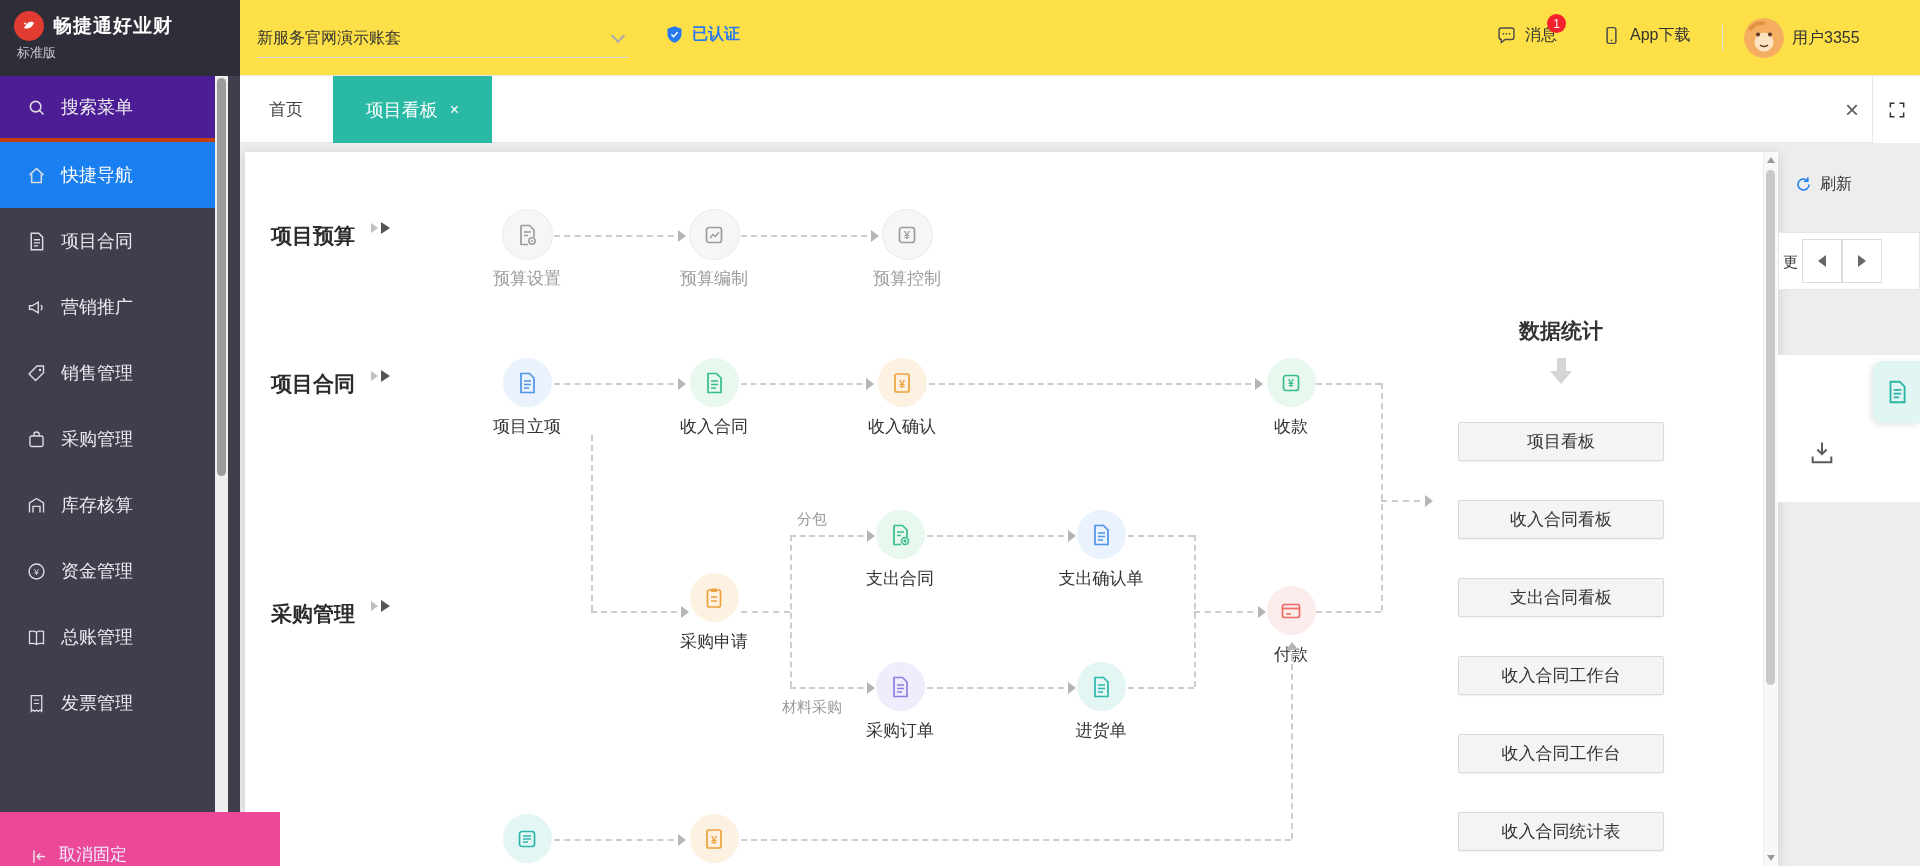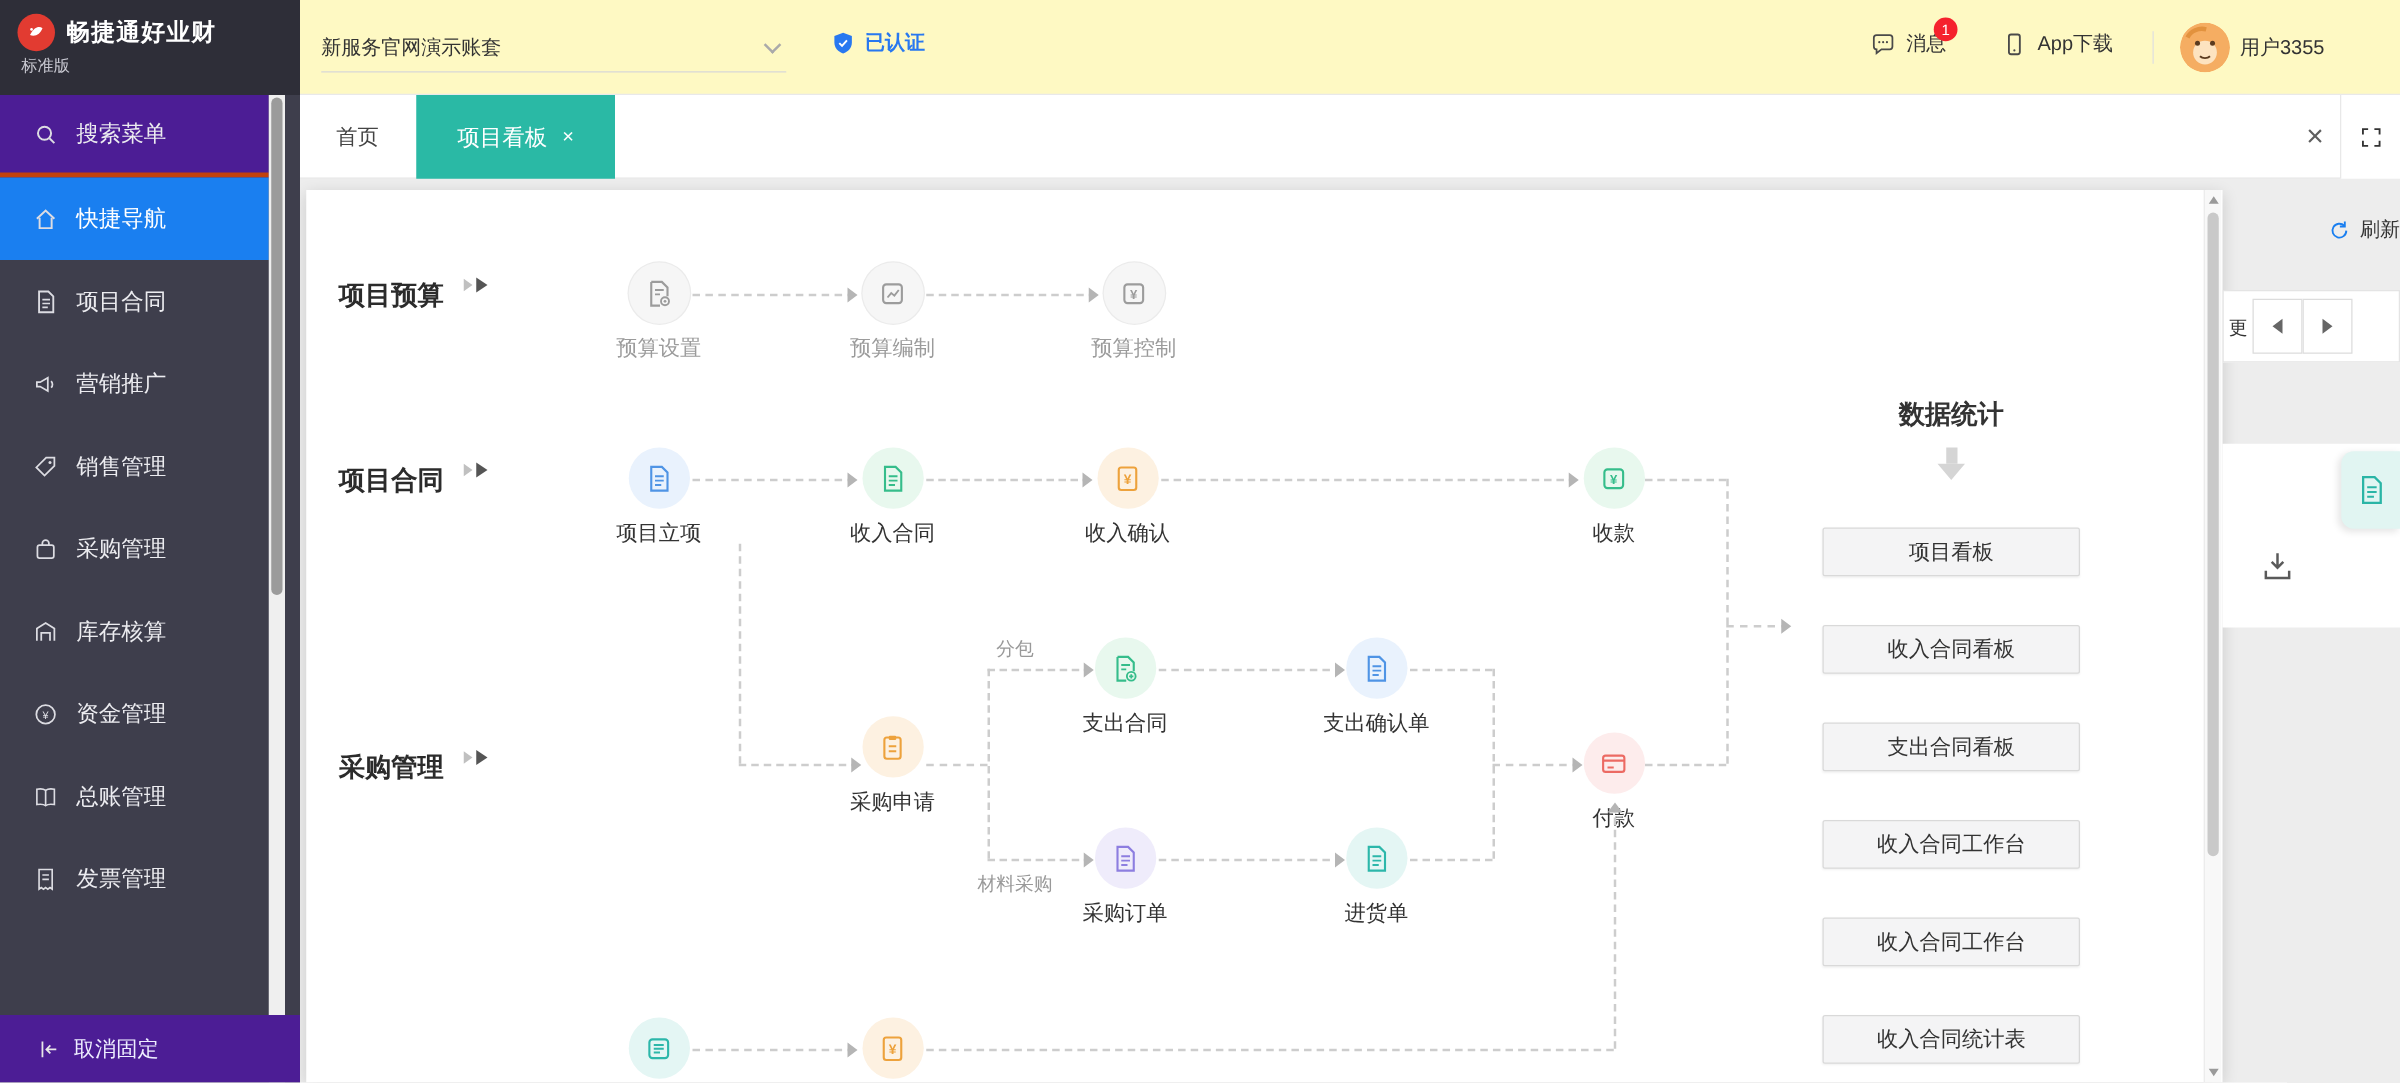--- a/index.html
+++ b/index.html
@@ -1,20 +1,20 @@
 <!DOCTYPE html>
 <html><head>
 <meta charset="utf-8">
 <style>
   *{margin:0;padding:0;box-sizing:border-box}
   html,body{width:1920px;height:866px}
   body{position:relative;overflow:hidden;background:#ededed;font-family:"Liberation Sans","DejaVu Sans",sans-serif;color:#333}
 
   
-  .topbar{position:absolute;left:0;top:0;width:1920px;height:76px;background:#fef9c3;border-bottom:1px solid #e9e9e9;z-index:40}
+  .topbar{position:absolute;left:0;top:0;width:1920px;height:76px;background:#fde047;border-bottom:1px solid #e9e9e9;z-index:40}
   .brand{position:absolute;left:0;top:0;width:240px;height:76px;background:#2e2e38;color:#fff;padding:11px 0 0 14px}
   .brand-row{display:flex;align-items:center;gap:9px}
   .brand-logo{width:30px;height:30px;border-radius:50%;background:#e23b31;display:flex;align-items:center;justify-content:center;flex:none}
   .brand-title{font-size:19px;font-weight:bold;letter-spacing:1px;white-space:nowrap}
   .brand-edition{font-size:13px;color:#c9c9d2;margin-top:3px;margin-left:3px}
   .account-select{position:absolute;left:257px;top:20px;width:372px;height:38px;display:flex;align-items:center;justify-content:space-between;border-bottom:1px solid #d8d8d8;font-size:16px;color:#333;cursor:pointer}
   .chev{width:10px;height:10px;border-right:2px solid #aaa;border-bottom:2px solid #aaa;transform:rotate(45deg);margin:-6px 6px 0 0}
   .verified{position:absolute;left:664px;top:24px;display:flex;align-items:center;gap:7px;font-size:16px;font-weight:bold;color:#2878f0}
   .tb-item{position:absolute;top:25px;display:flex;align-items:center;gap:8px;font-size:16px;color:#333;cursor:pointer}
   .tbicon{width:21px;height:21px;color:#4a4a4a;flex:none}
@@ -25,35 +25,35 @@
 
   
   .sidebar{position:absolute;left:0;top:76px;width:240px;bottom:0;background:#3e3e4c;z-index:30}
   .side-item{position:absolute;left:0;width:215px;height:66px;display:flex;align-items:center;gap:14px;padding-left:26px;color:#ececf0;font-size:18px;cursor:pointer}
   .side-item.search{background:#4c1d95;border-bottom:4px solid #c2410c}
   .side-item.active{background:#1a7ff0;color:#fff}
   .sicon{width:21px;height:21px;color:#dcdce2;flex:none}
   .side-more{position:absolute;left:102px;top:788px;width:11px;height:11px;border-right:2px solid #9a9aa4;border-bottom:2px solid #9a9aa4;transform:rotate(45deg)}
   .side-scroll{position:absolute;left:215px;top:0;width:13px;height:100%;background:#efefef}
   .side-thumb{position:absolute;left:2px;top:2px;width:9px;height:398px;background:#9b9b9b;border-radius:5px}
-  .unpin{position:absolute;left:0;bottom:0;width:240px;height:54px;background:#4c1d95;display:flex;align-items:center;gap:10px;padding-left:30px;color:#eef;font-size:17px;cursor:pointer}
+  .unpin{position:absolute;left:0;bottom:0;width:280px;height:54px;background:#ec4899;display:flex;align-items:flex-end;gap:10px;padding-left:30px;color:#eef;font-size:17px;cursor:pointer}
   .uicon{width:19px;height:19px;color:#e8e8e8}
 
   
   .tabbar{position:absolute;left:240px;top:76px;width:1680px;height:67px;background:#fff;border-bottom:1px solid #e5e5e5;z-index:20}
   .tab-home{position:absolute;left:14px;top:0;width:64px;height:67px;display:flex;align-items:center;justify-content:center;font-size:17px;color:#444;cursor:pointer}
   .tab-active{position:absolute;left:93px;top:0;width:159px;height:67px;background:#2ab9a5;color:#fff;display:flex;align-items:center;justify-content:center;gap:12px;font-size:18px;cursor:pointer}
   .tab-close{font-size:16px;line-height:1;cursor:pointer}
   .strip-close{position:absolute;left:1590px;top:0;width:44px;height:67px;display:flex;align-items:center;justify-content:center;font-size:24px;color:#5f5f5f;cursor:pointer}
   .expand-box{position:absolute;left:1632px;top:0;width:48px;height:67px;background:#fff;border-left:1px solid #e8e8e8;display:flex;align-items:center;justify-content:center;cursor:pointer}
   .eicon{width:20px;height:20px;color:#333}
 
   
   .content-bg{position:absolute;left:240px;top:143px;width:1680px;height:723px;background:#ededed;z-index:5}
-  .refresh-btn{position:absolute;left:1862px;top:174px;display:flex;align-items:center;gap:7px;font-size:16px;color:#333;z-index:11;cursor:pointer}
+  .refresh-btn{position:absolute;left:1794px;top:174px;display:flex;align-items:center;gap:7px;font-size:16px;color:#333;z-index:11;cursor:pointer}
   .ricon{width:19px;height:19px;color:#1a7ff0}
   .more-box{position:absolute;left:1778px;top:232px;width:142px;height:58px;background:#fff;border:1px solid #e4e4e4;z-index:11}
   .more-label{position:absolute;left:4px;top:20px;font-size:15px;color:#333}
   .pg-btn{position:absolute;top:6px;width:40px;height:44px;background:#fff;border:1px solid #dcdcdc;display:flex;align-items:center;justify-content:center;cursor:pointer}
   .tri-l{width:0;height:0;border:6px solid transparent;border-right:8px solid #666;border-left:0}
   .tri-r{width:0;height:0;border:6px solid transparent;border-left:8px solid #666;border-right:0}
   .dl-card{position:absolute;left:1778px;top:355px;width:142px;height:147px;background:#fff;z-index:10}
   .dlicon{position:absolute;left:30px;top:84px;width:28px;height:28px;color:#5a5a5a;cursor:pointer}
   .side-tab-teal{position:absolute;left:1873px;top:361px;width:47px;height:62px;background:#e1f5f2;border-radius:10px 0 0 10px;box-shadow:-2px 2px 6px rgba(0,0,0,.10);display:flex;align-items:center;justify-content:center;z-index:12;cursor:pointer}
   .sticon{width:26px;height:26px;color:#2ab5a6}

